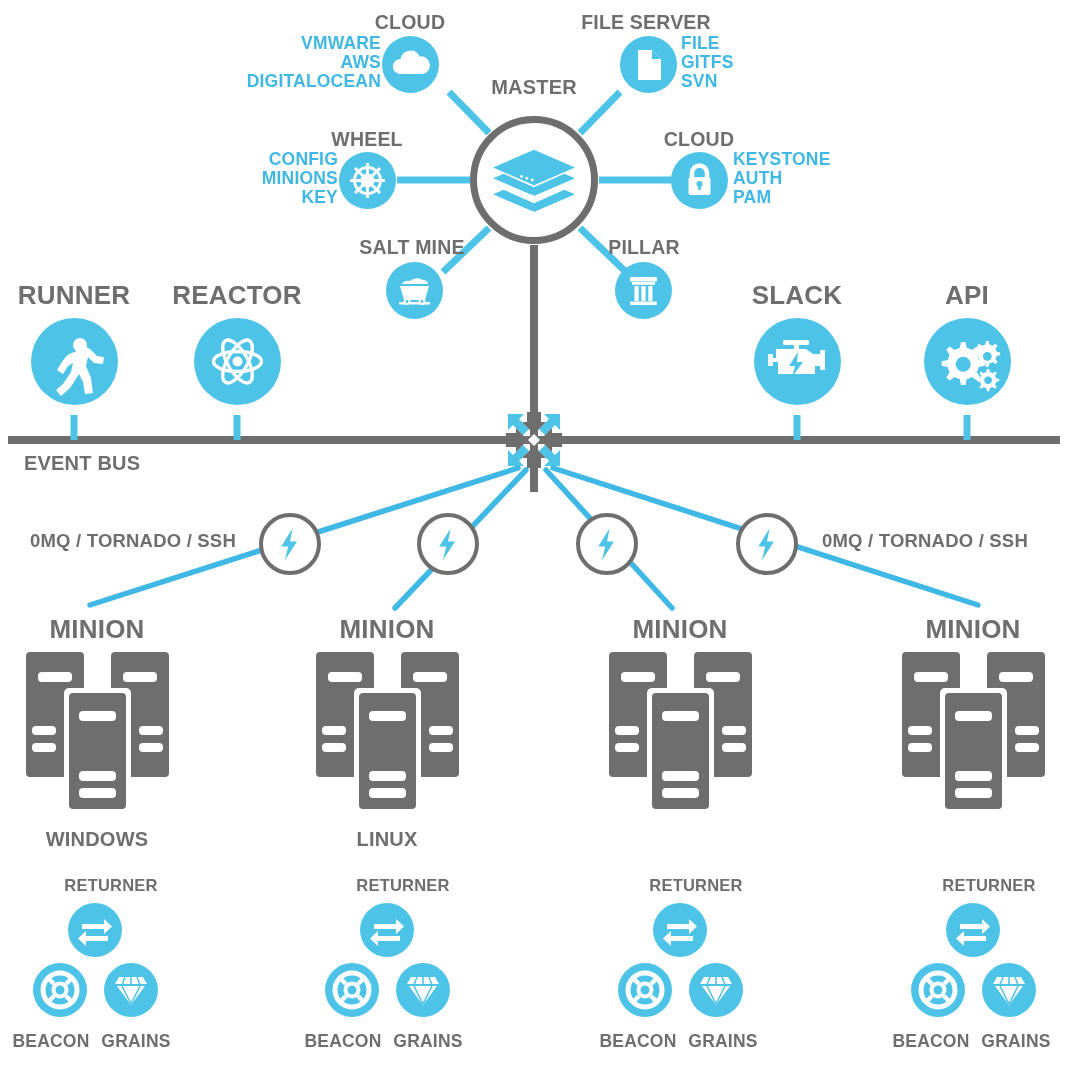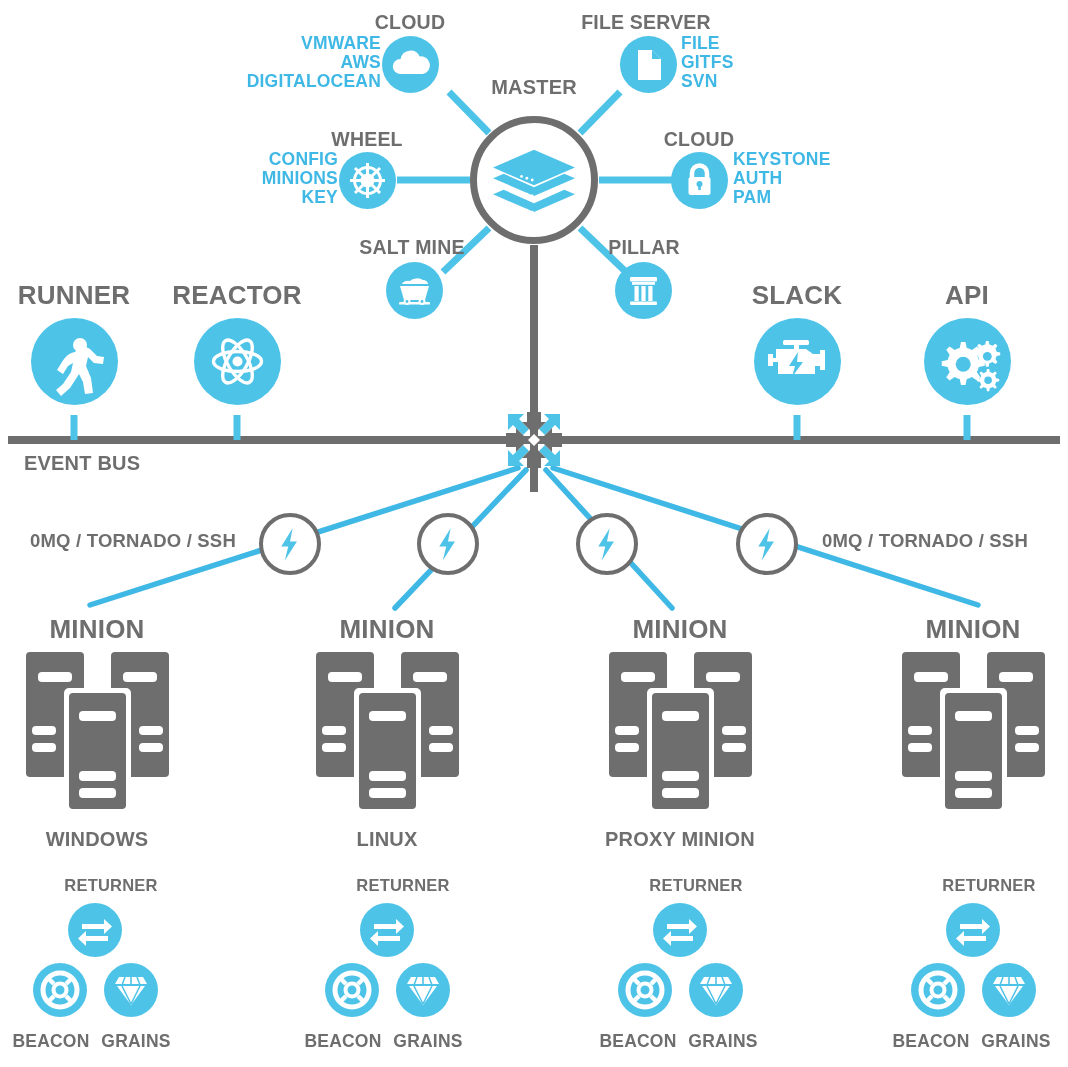--- a/index.html
+++ b/index.html
@@ -442,21 +442,20 @@
       </g>
       <rect x="44" y="40" width="67" height="126" rx="5" fill="#ffffff"></rect>
       <rect x="49" y="45" width="57" height="116" rx="4" fill="#6e6e6e"></rect>
       <g fill="#ffffff">
         <rect x="59" y="63" width="37" height="10" rx="4"></rect>
         <rect x="59" y="123" width="37" height="10" rx="4"></rect>
         <rect x="59" y="140" width="37" height="10" rx="4"></rect>
       </g>
     </svg>
   </div>
-  <div class="lbl ctr t28" style="left:680px; top:829px;">PROXY MINION</div>
 
   <div class="lbl ctr t16" style="left:680px; top:877px;">RETURNER</div>
   <div class="node" style="left:653px; top:903px; width:54px; height:54px;">
     <svg viewBox="0 0 54 54">
       <g fill="#ffffff">
         <path d="M14 21 h22 v-5 l8 7.5 l-8 7.5 v-5 h-22 Z"></path>
         <path d="M40 33 h-22 v-5 l-8 7.5 l8 7.5 v-5 h22 Z"></path>
       </g>
     </svg>
   </div>

